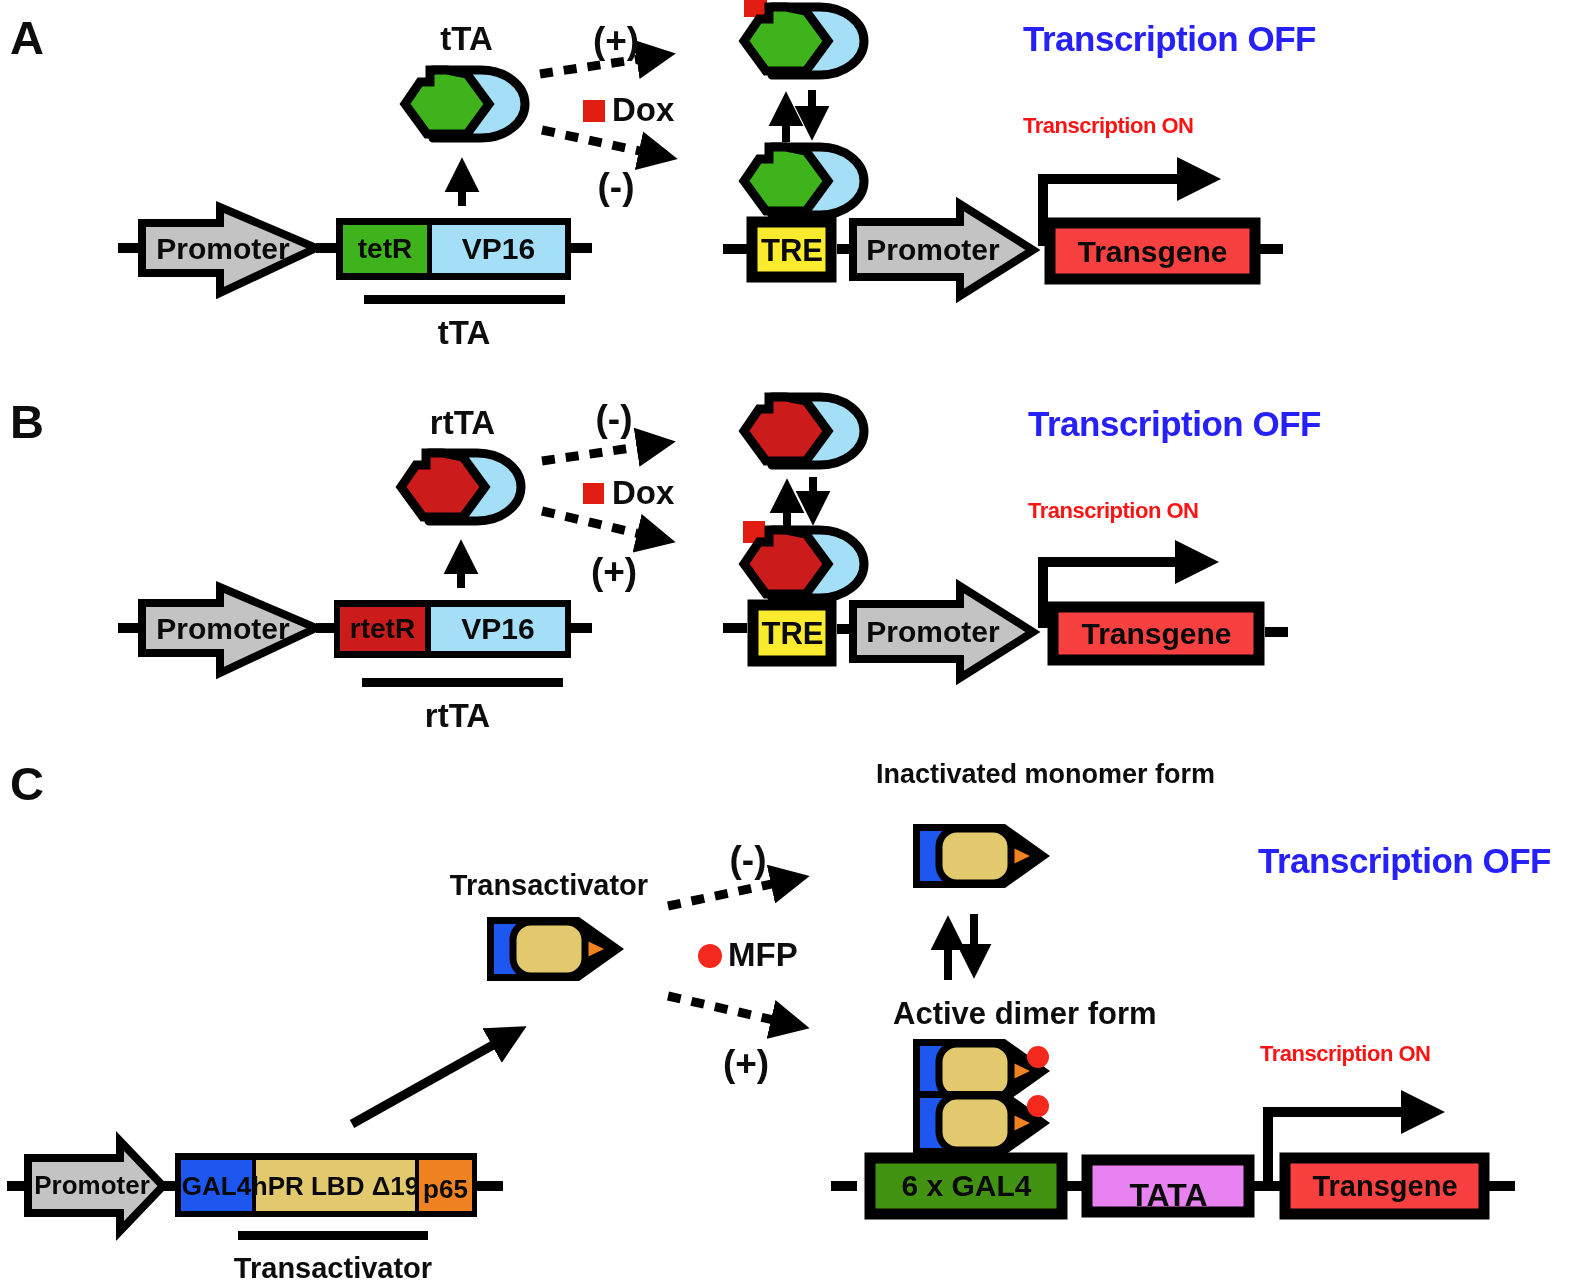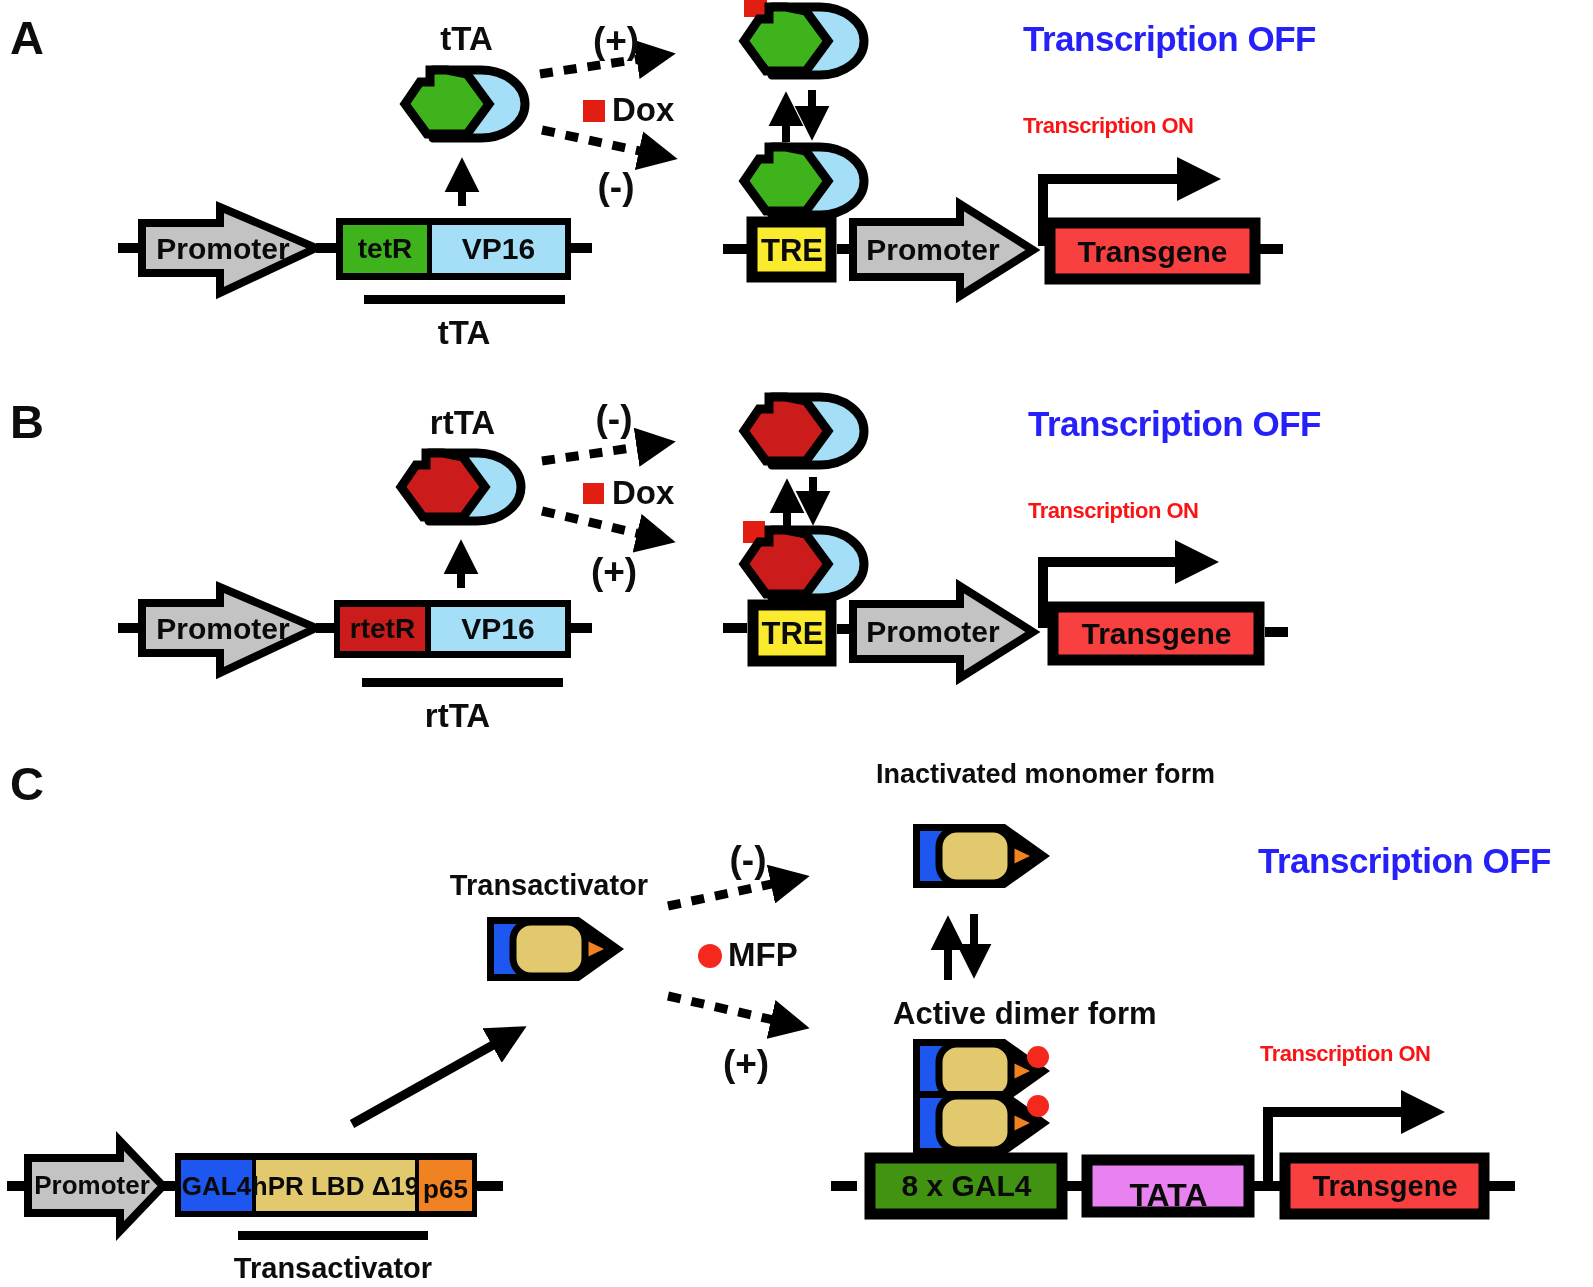--- a/index.html
+++ b/index.html
@@ -164,17 +164,17 @@
 <div class="lbl" style="left:728px;top:938px;font-size:33px;">MFP</div>
 <div class="lbl ctr sign" style="left:706px;top:1040px;width:80px;height:46px;">(+)</div>
 <div class="lbl state-off" style="left:1258px;top:843px;">Transcription OFF</div>
 <div class="lbl" style="left:873px;top:998px;font-size:31px;margin-left:20px;">Active dimer form</div>
 <div class="lbl state-on" style="left:1260px;top:1043px;">Transcription ON</div>
 <div class="lbl ctr boxlbl" style="left:28px;top:1160px;width:128px;height:50px;font-size:26px;">Promoter</div>
 <div class="lbl ctr boxlbl" style="left:181px;top:1160px;width:71px;height:51px;font-size:26px;">GAL4</div>
 <div class="lbl ctr boxlbl" style="left:256px;top:1160px;width:159px;height:51px;font-size:26px;">hPR LBD Δ19</div>
 <div class="lbl ctr boxlbl" style="left:419px;top:1160px;width:53px;height:57px;font-size:26px;">p65</div>
 <div class="lbl ctr" style="left:218px;top:1248px;width:230px;height:40px;font-size:29px;">Transactivator</div>
-<div class="lbl ctr boxlbl" style="left:865px;top:1153px;width:203px;height:66px;font-size:30px;">8 x GAL4</div>
+<div class="lbl ctr boxlbl" style="left:865px;top:1153px;width:203px;height:66px;font-size:30px;">6 x GAL4</div>
 <div class="lbl ctr boxlbl" style="left:1082px;top:1155px;width:173px;height:80px;font-size:32px;">TATA</div>
 <div class="lbl ctr boxlbl" style="left:1280px;top:1153px;width:210px;height:66px;font-size:29px;">Transgene</div>
 
 </div>
 
 </body></html>

